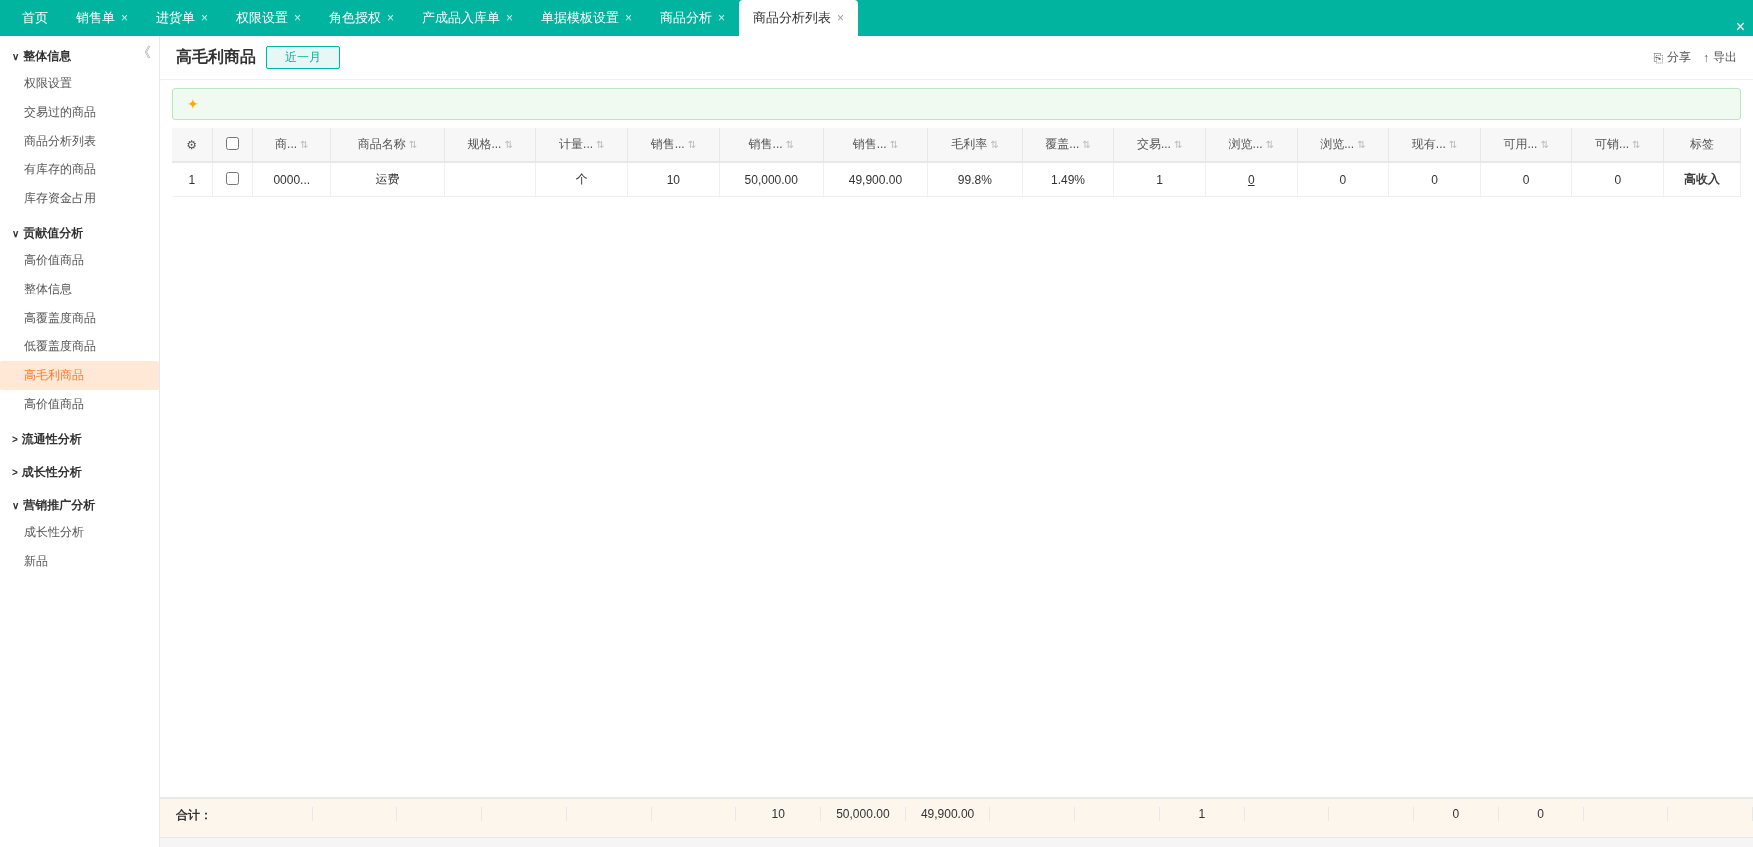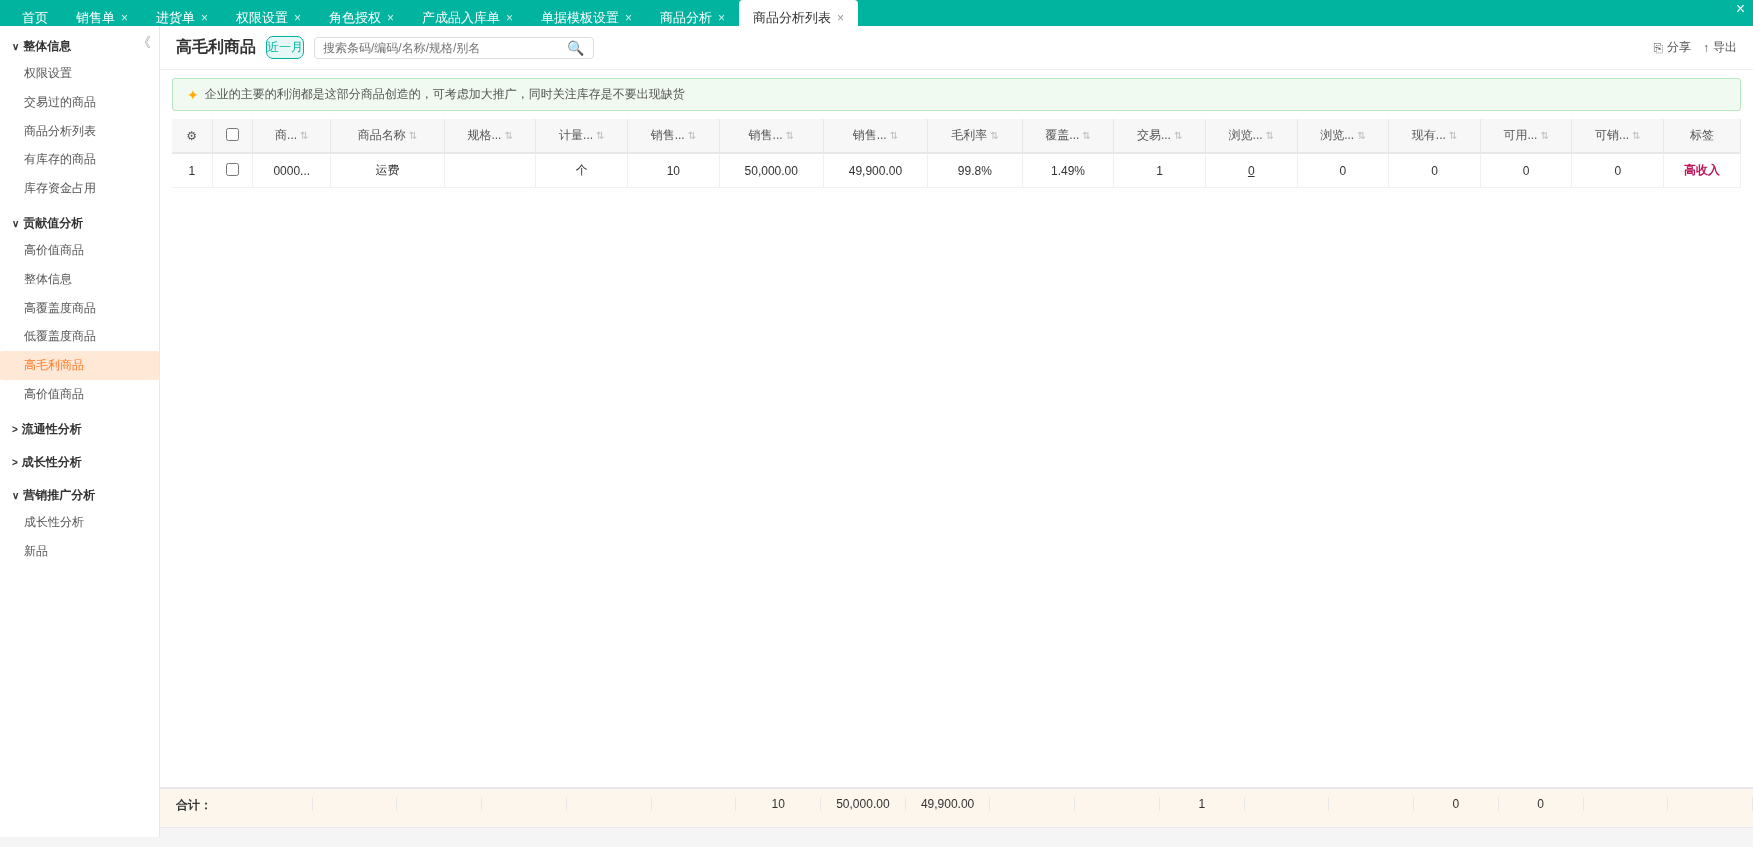--- a/index.html
+++ b/index.html
@@ -2,22 +2,22 @@
 <html><head>
   <meta charset="utf-8">
   <style>
     * { margin: 0; padding: 0; box-sizing: border-box; }
     body { font-family: 'Microsoft YaHei', Arial, sans-serif; font-size: 12px; background: #f5f5f5; overflow: hidden; width: 1753px; height: 847px; }
 
     
     .top-nav {
       background: #00b4a0;
       display: flex;
-      align-items: flex-start;
-      height: 26px;
+      align-items: flex-end;
+      height: 36px;
       padding: 0 8px;
       color: #fff;
       position: relative;
     }
     .top-nav .nav-item {
       padding: 0 14px;
       height: 36px;
       display: flex;
       align-items: center;
       cursor: pointer;
@@ -112,24 +112,24 @@
       padding: 10px 16px;
       border-bottom: 1px solid #f0f0f0;
       gap: 10px;
     }
     .content-title {
       font-size: 16px;
       font-weight: bold;
       color: #333;
     }
     .time-filter-btn {
-      padding: 2px 0;
+      padding: 2px 18px;
       border: 1px solid #00b4a0;
       color: #00b4a0;
-      border-radius: 7px;
+      border-radius: 2px;
       cursor: pointer;
       font-size: 12px;
       background: #e6f7f5;
     }
     .search-box {
       display: flex;
       align-items: center;
       border: 1px solid #ddd;
       border-radius: 4px;
       padding: 2px 8px;
@@ -303,39 +303,34 @@
           <div class="sidebar-item">新品</div>
         </div>
       </div>
   </div>
 
   <div class="content">
 
     <div class="content-header">
       <span class="content-title">高毛利商品</span>
       <button class="time-filter-btn">近一月</button>
-      <div class="search-box">
-        <input type="text" placeholder="搜索条码/编码/名称/规格/别名" style="">
-        <span class="search-icon">🔍</span>
-      </div>
       <div class="header-actions">
         <div class="action-btn">
           <span>⎘</span>
           <span>分享</span>
         </div>
         <div class="action-btn">
           <span>↑</span>
           <span>导出</span>
         </div>
       </div>
     </div>
 
     <div class="info-bar">
       <span class="info-icon">✦</span>
-      <span>企业的主要的利润都是这部分商品创造的，可考虑加大推广，同时关注库存是不要出现缺货</span>
     </div>
 
     <div class="table-wrapper">
       <table>
         <thead id="table-head">
             <tr>
               <th><span>⚙</span></th>
               <th><input type="checkbox" style=""></th>
               <th>
                 <div class="th-inner">
@@ -446,21 +441,21 @@
               <td>50,000.00</td>
               <td>49,900.00</td>
               <td>99.8%</td>
               <td>1.49%</td>
               <td>1</td>
               <td><span class="underline">0</span></td>
               <td>0</td>
               <td>0</td>
               <td>0</td>
               <td>0</td>
-              <td><span class="tag-high" style="color:#be185d">高收入</span></td>
+              <td><span class="tag-high" style="color:#404040">高收入</span></td>
             </tr>
           </tbody>
       </table>
     </div>
 
     <div class="footer-bar">
       <span class="footer-label">合计：</span>
       <div id="footer-cells" style="display:flex;flex:1;">
           <div class="footer-cell" style="flex: 1 1 0%; padding: 0px 6px; border-right: 1px solid rgb(232, 232, 232);"></div>
           <div class="footer-cell" style="flex: 1 1 0%; padding: 0px 6px; border-right: 1px solid rgb(232, 232, 232);"></div>

